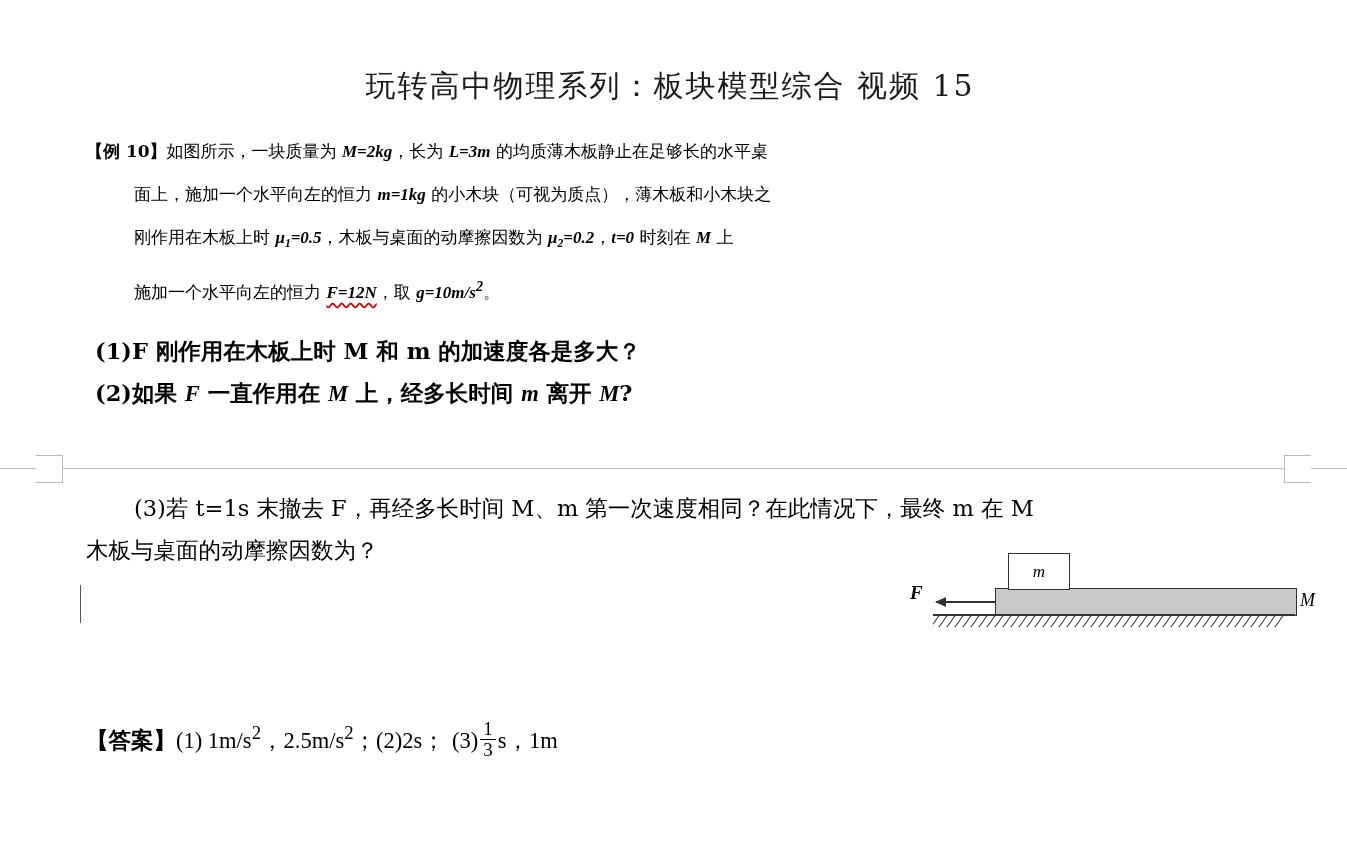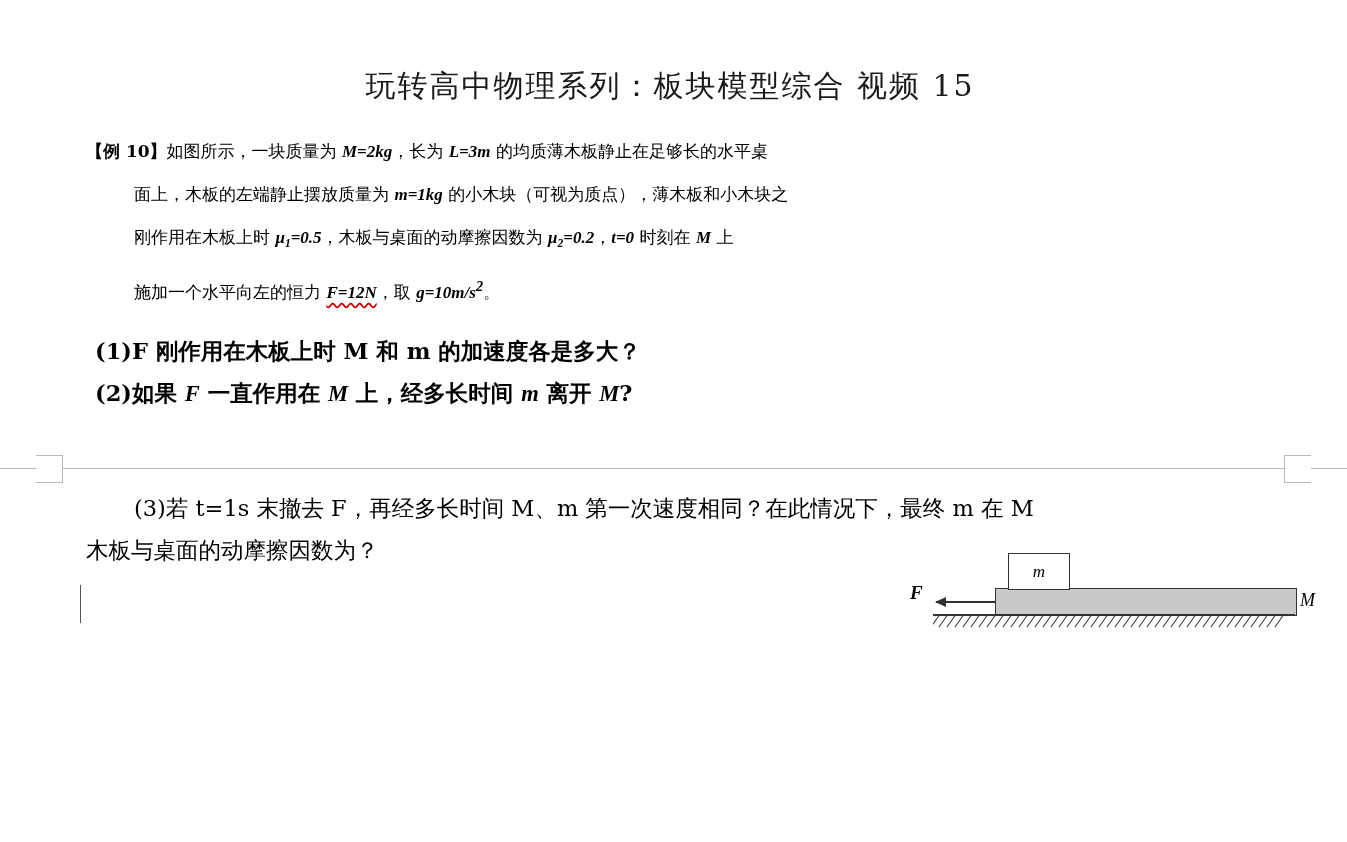--- a/index.html
+++ b/index.html
@@ -265,21 +265,21 @@
 </style>
 </head>
 <body>
 
 <div class="page">
 
   <div class="doc-title">玩转高中物理系列：板块模型综合 视频 15</div>
 
   <div class="problem">
     <p class="p-first"><span class="bold">【例 10】</span><span>如图所示，一块质量为 </span><span class="bi">M=2kg</span><span>，长为 </span><span class="bi">L=3m</span><span> 的均质薄木板静止在足够长的水平桌</span></p>
-    <p class="p-indent"><span>面上，木板的左端静止摆放质量为 </span><span class="bi">m=1kg</span><span> 的小木块（可视为质点），薄木板和小木块之</span></p>
+    <p class="p-indent"><span>面上，施加一个水平向左的恒力 </span><span class="bi">m=1kg</span><span> 的小木块（可视为质点），薄木板和小木块之</span></p>
     <p class="p-indent"><span>刚作用在木板上时 </span><span class="bi">μ</span><sub class="bi">1</sub><span class="bi">=0.5</span><span>，木板与桌面的动摩擦因数为 </span><span class="bi">μ</span><sub class="bi">2</sub><span class="bi">=0.2</span><span>，</span><span class="bi">t=0</span><span> 时刻在 </span><span class="bi">M</span><span> 上</span></p>
     <p class="p-indent"><span>施加一个水平向左的恒力 </span><span class="bi wavy">F=12N</span><span>，取 </span><span class="bi">g=10m/s</span><sup class="bi">2</sup><span>。</span></p>
   </div>
 
   <div class="q-block">
     <p>(1)F 刚作用在木板上时 M 和 m 的加速度各是多大？</p>
     <p><span>(2)如果 </span><span class="ital">F</span><span> 一直作用在 </span><span class="ital">M</span><span> 上，经多长时间 </span><span class="ital">m</span><span> 离开 </span><span class="ital">M</span><span>?</span></p>
   </div>
 
   <div class="pagebreak">
@@ -344,15 +344,18 @@
         <i style="left:304px"></i>
         <i style="left:312px"></i>
         <i style="left:320px"></i>
         <i style="left:328px"></i>
         <i style="left:336px"></i>
         <i style="left:344px"></i>
         <i style="left:352px"></i>
     </div>
   </div>
 
+  <div class="answer">
+    <span class="bold">【答案】</span><span class="lat">(1) 1m/s</span><sup class="lat">2</sup><span class="lat">，2.5m/s</span><sup class="lat">2</sup><span>；</span><span class="lat">(2)2s；</span>&nbsp;<span class="lat">(3)</span><span class="frac"><span class="num">1</span><span class="den">3</span></span><span class="lat">s，1m</span>
+  </div>
 
 
 </div>
 
 </body></html>

